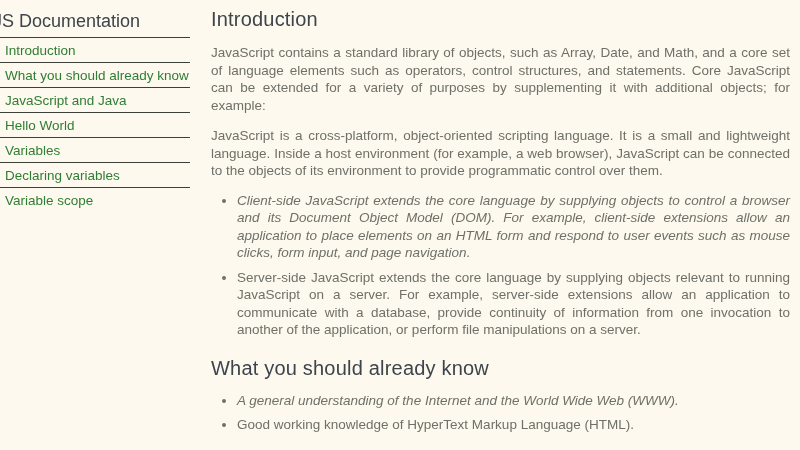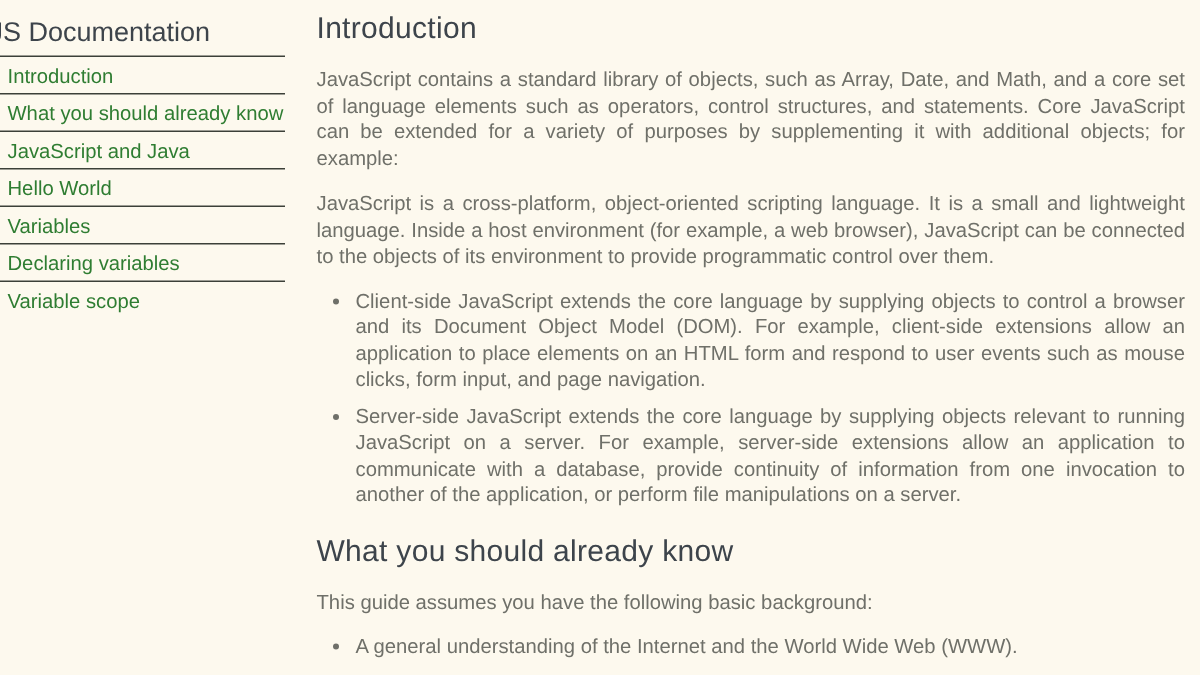--- a/index.html
+++ b/index.html
@@ -69,21 +69,21 @@
   .content ul {
     margin: 12px 0 0 0;
     padding-left: 26px;
   }
   .content li {
     font-size: 13.5px;
     line-height: 17.5px;
     text-align: justify;
     margin-top: 7px;
   }
-  .content li:first-child { margin-top: 5px; }
+  .content li:first-child { margin-top: 5px; font-style: italic; }
 </style>
 </head>
 <body>
 
 <div class="page">
 
   <aside class="sidebar">
     <h1 class="sidebar-title">JS Documentation</h1>
     <nav>
       <a class="nav-item">Introduction</a>
@@ -103,21 +103,20 @@
     <p>JavaScript contains a standard library of objects, such as Array, Date, and Math, and a core set of language elements such as operators, control structures, and statements. Core JavaScript can be extended for a variety of purposes by supplementing it with additional objects; for example:</p>
     <p>JavaScript is a cross-platform, object-oriented scripting language. It is a small and lightweight language. Inside a host environment (for example, a web browser), JavaScript can be connected to the objects of its environment to provide programmatic control over them.</p>
 
     <ul>
       <li>Client-side JavaScript extends the core language by supplying objects to control a browser and its Document Object Model (DOM). For example, client-side extensions allow an application to place elements on an HTML form and respond to user events such as mouse clicks, form input, and page navigation.</li>
       <li>Server-side JavaScript extends the core language by supplying objects relevant to running JavaScript on a server. For example, server-side extensions allow an application to communicate with a database, provide continuity of information from one invocation to another of the application, or perform file manipulations on a server.</li>
     </ul>
 
     <h2 class="section-heading second">What you should already know</h2>
 
-    <p>This guide assumes you have the following basic background:</p>
 
     <ul>
       <li>A general understanding of the Internet and the World Wide Web (WWW).</li>
       <li>Good working knowledge of HyperText Markup Language (HTML).</li>
 
     </ul>
 
   </main>
 </div>
 

